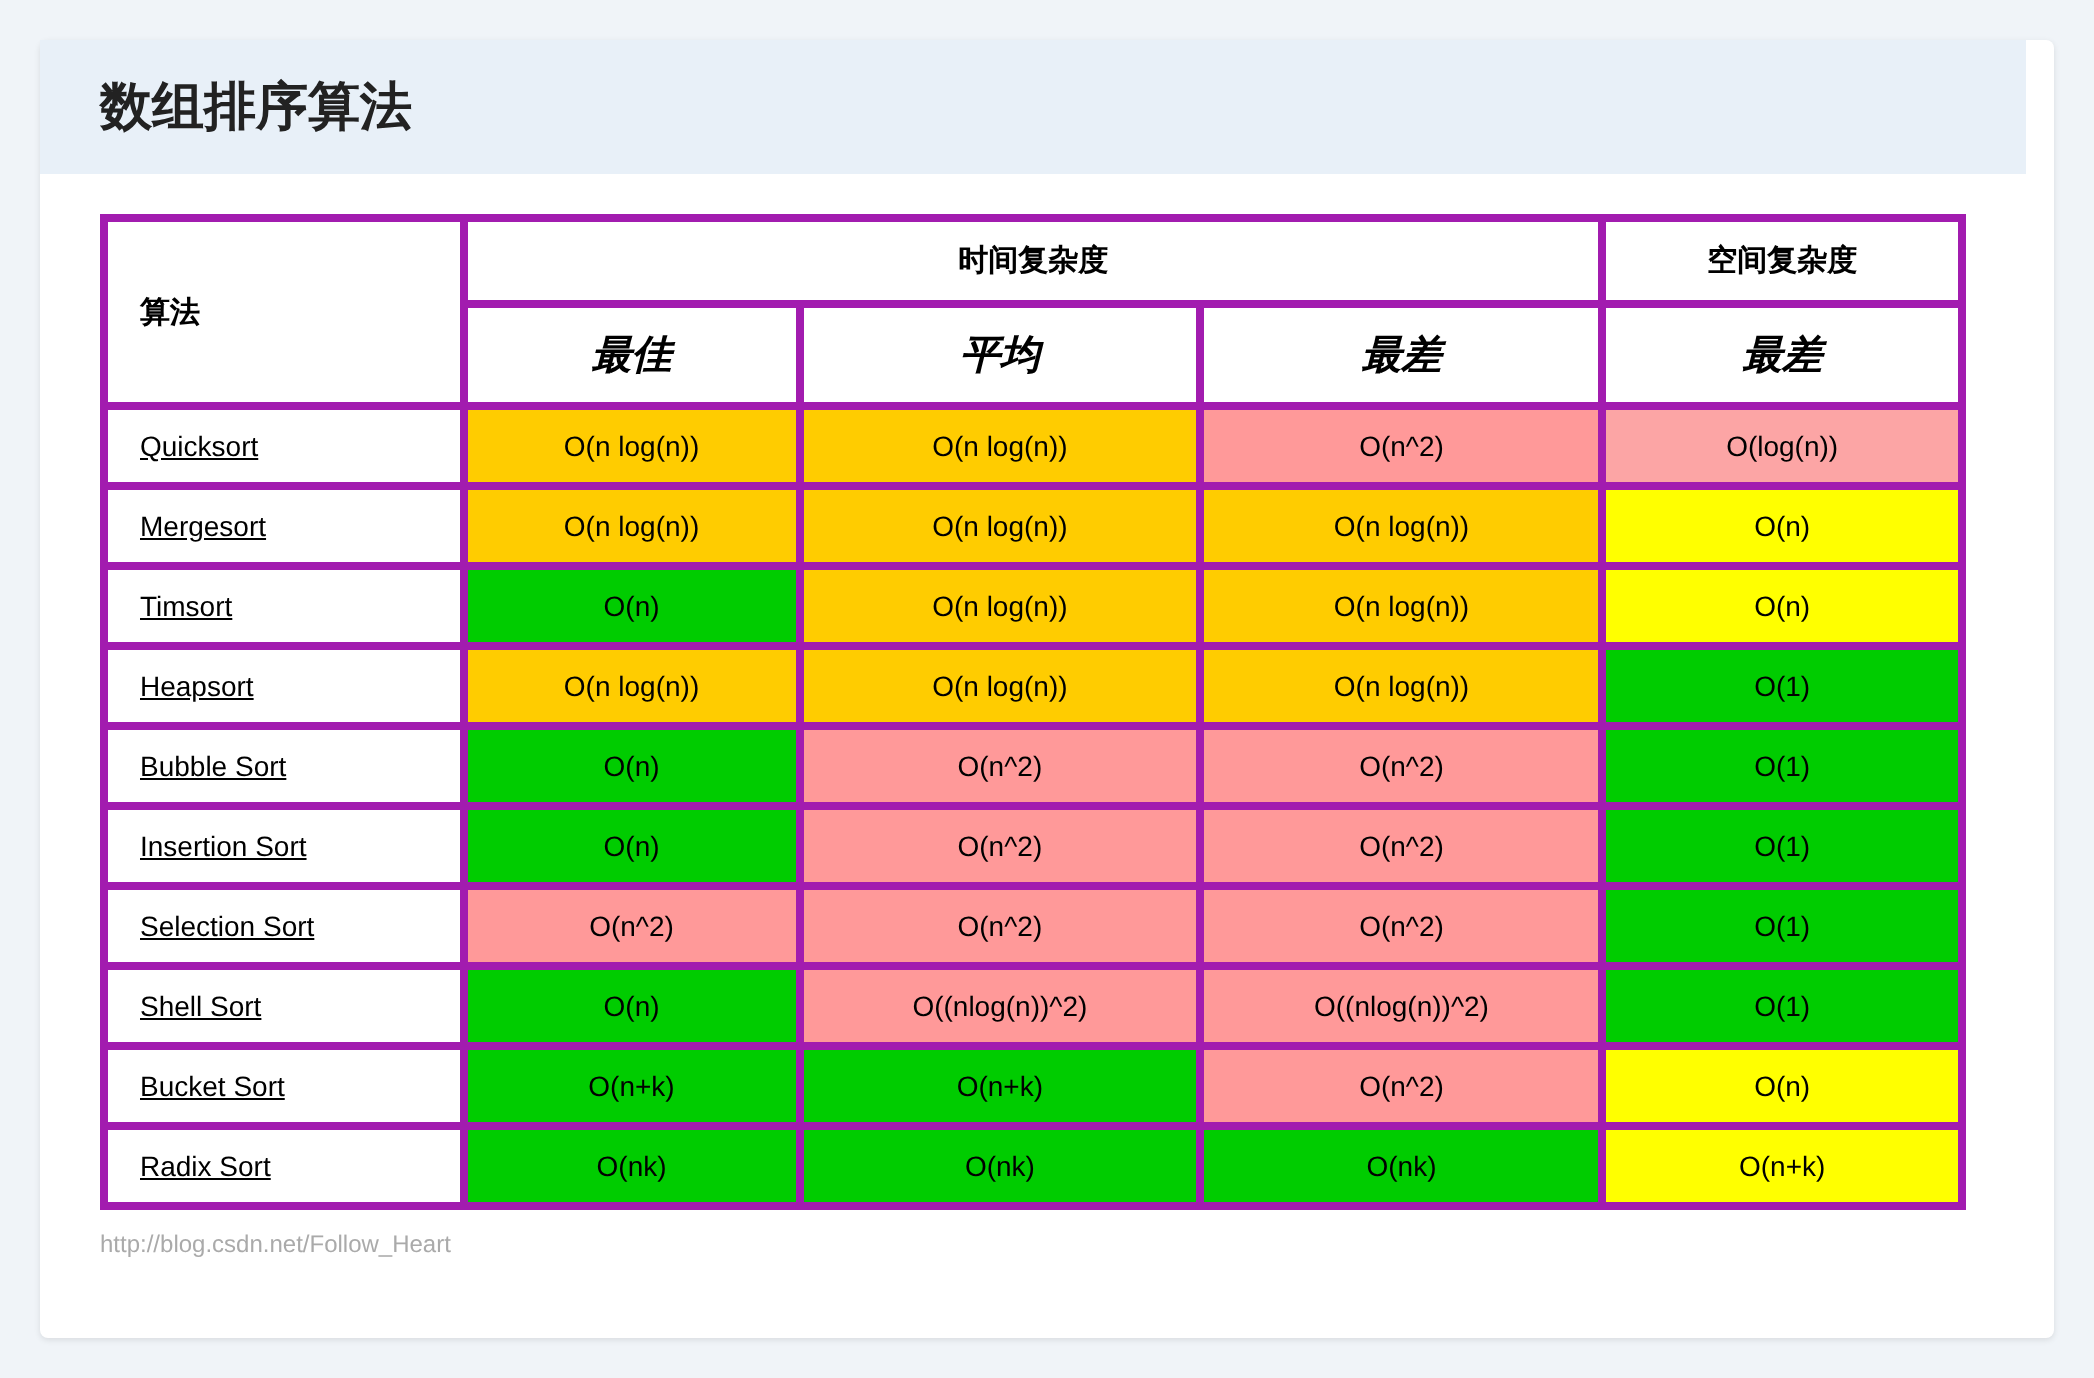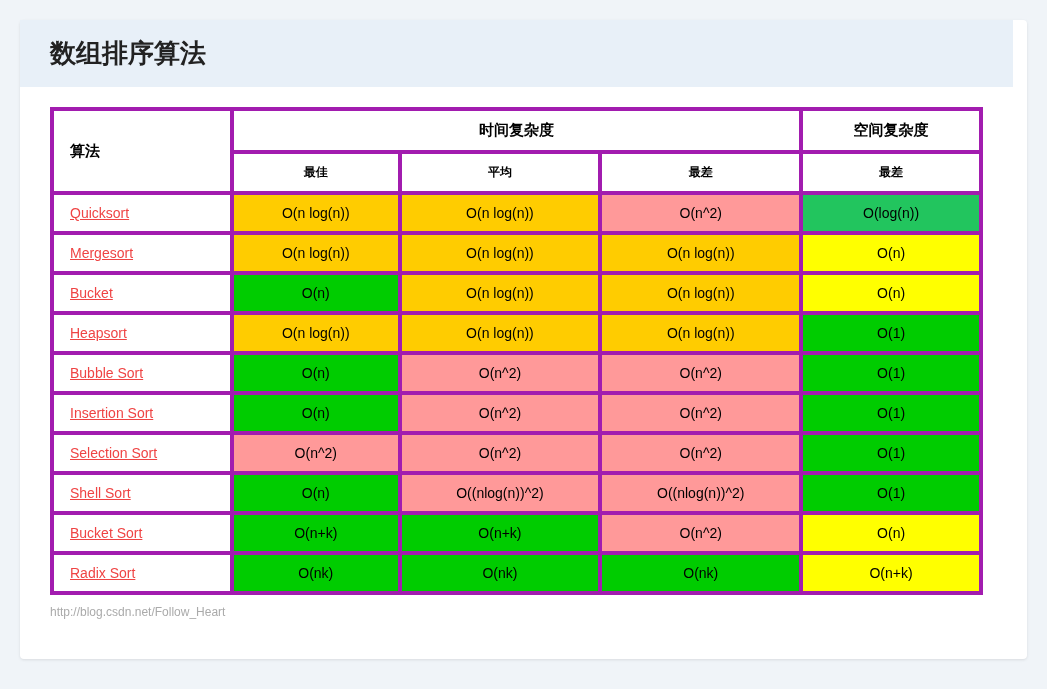--- a/index.html
+++ b/index.html
@@ -41,24 +41,25 @@
       width: 180px;
     }
     .header-row th {
       font-weight: bold;
       background: #fff;
       font-size: 15px;
     }
     .subheader-row th {
       font-weight: bold;
       background: #fff;
-      font-size: 12px;
+      font-size: 20px;
+      font-style: italic;
     }
     .algo-link {
-      color: #ef4444;
+      color: #000000;
       text-decoration: underline;
       cursor: pointer;
     }
     .footer-text {
       text-align: left;
       color: #aaa;
       font-size: 12px;
       margin-top: 10px;
       padding-right: 10px;
     }
@@ -82,31 +83,31 @@
         <th>最差</th>
         <th>最差</th>
       </tr>
     </thead>
     <tbody id="table-body">
     <tr>
           <td class="col-algo"><a class="algo-link">Quicksort</a></td>
           <td style="background: rgb(255, 204, 0);">O(n log(n))</td>
           <td style="background: rgb(255, 204, 0);">O(n log(n))</td>
           <td style="background: rgb(255, 153, 153);">O(n^2)</td>
-          <td style="background: #22c55e;">O(log(n))</td>
+          <td style="background: #fca5a5;">O(log(n))</td>
         </tr>
         <tr>
           <td class="col-algo"><a class="algo-link">Mergesort</a></td>
           <td style="background: rgb(255, 204, 0);">O(n log(n))</td>
           <td style="background: rgb(255, 204, 0);">O(n log(n))</td>
           <td style="background: rgb(255, 204, 0);">O(n log(n))</td>
           <td style="background: rgb(255, 255, 0);">O(n)</td>
         </tr>
         <tr>
-          <td class="col-algo"><a class="algo-link">Bucket</a></td>
+          <td class="col-algo"><a class="algo-link">Timsort</a></td>
           <td style="background: rgb(0, 204, 0);">O(n)</td>
           <td style="background: rgb(255, 204, 0);">O(n log(n))</td>
           <td style="background: rgb(255, 204, 0);">O(n log(n))</td>
           <td style="background: rgb(255, 255, 0);">O(n)</td>
         </tr>
         <tr>
           <td class="col-algo"><a class="algo-link">Heapsort</a></td>
           <td style="background: rgb(255, 204, 0);">O(n log(n))</td>
           <td style="background: rgb(255, 204, 0);">O(n log(n))</td>
           <td style="background: rgb(255, 204, 0);">O(n log(n))</td>

